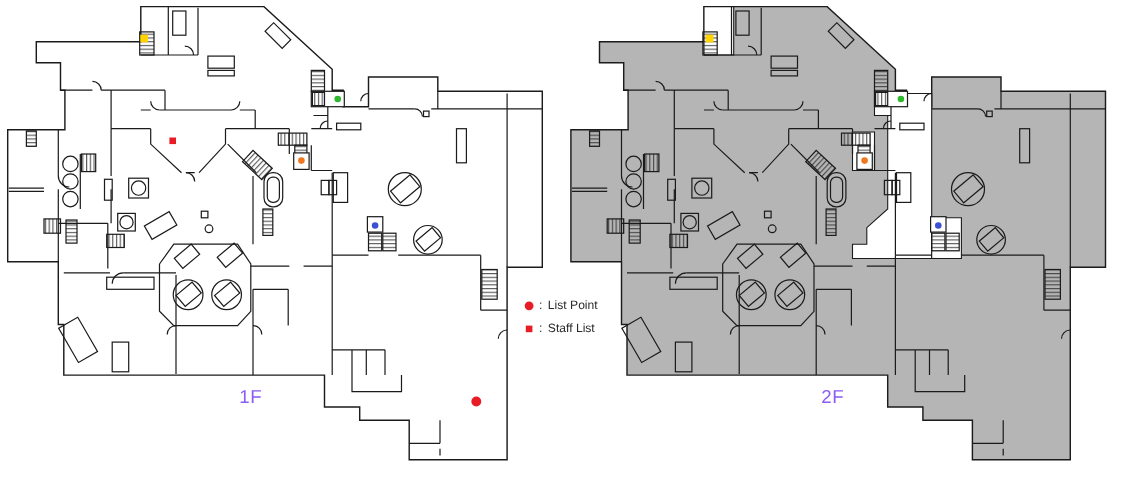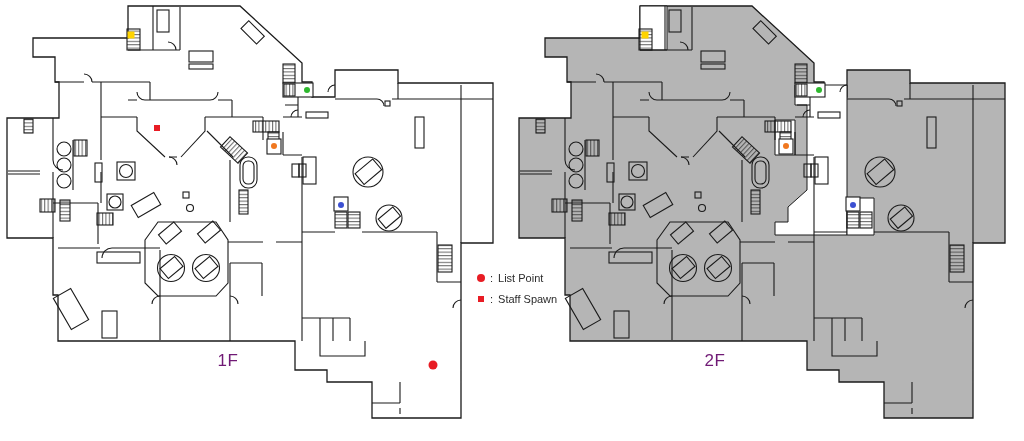--- a/index.html
+++ b/index.html
@@ -9,25 +9,25 @@
     background:#ffffff;
     font-family:"Liberation Sans", sans-serif;
     overflow:hidden;
   }
   .stage svg{position:absolute;left:0;top:0;}
   .floor-label{
     position:absolute;
     width:60px;
     text-align:center;
     font-size:17px;
-    color:#701a75;
+    color:#8b5cf6;
     letter-spacing:0.5px;
   }
   .floor-label.f1{left:198px;top:351px;}
-  .floor-label.f2{left:685px;top:351px;}
+  .floor-label.f2{left:727px;top:351px;}
   .legend{
     position:absolute;
     left:477px;top:272px;
     display:flex;flex-direction:column;gap:9px;
   }
   .legend-row{display:flex;align-items:center;gap:5px;font-size:11px;color:#2b2b2b;}
   .legend-icon{display:inline-block;flex:0 0 auto;}
   .legend-icon.circle{width:8px;height:8px;border-radius:50%;}
   .legend-icon.square{width:6px;height:6px;margin:0 1px;}
   .legend-colon{color:#2b2b2b;}
@@ -187,17 +187,17 @@
 
 <div class="legend">
   <div class="legend-row">
     <span class="legend-icon circle" style="background: rgb(232, 28, 36);"></span>
     <span class="legend-colon">:</span>
     <span>List Point</span>
   </div>
   <div class="legend-row">
     <span class="legend-icon square" style="background: rgb(232, 28, 36);"></span>
     <span class="legend-colon">:</span>
-    <span>Staff Spawn</span>
+    <span>Staff List</span>
   </div>
 </div>
 
 </div>
 
 </body></html>

